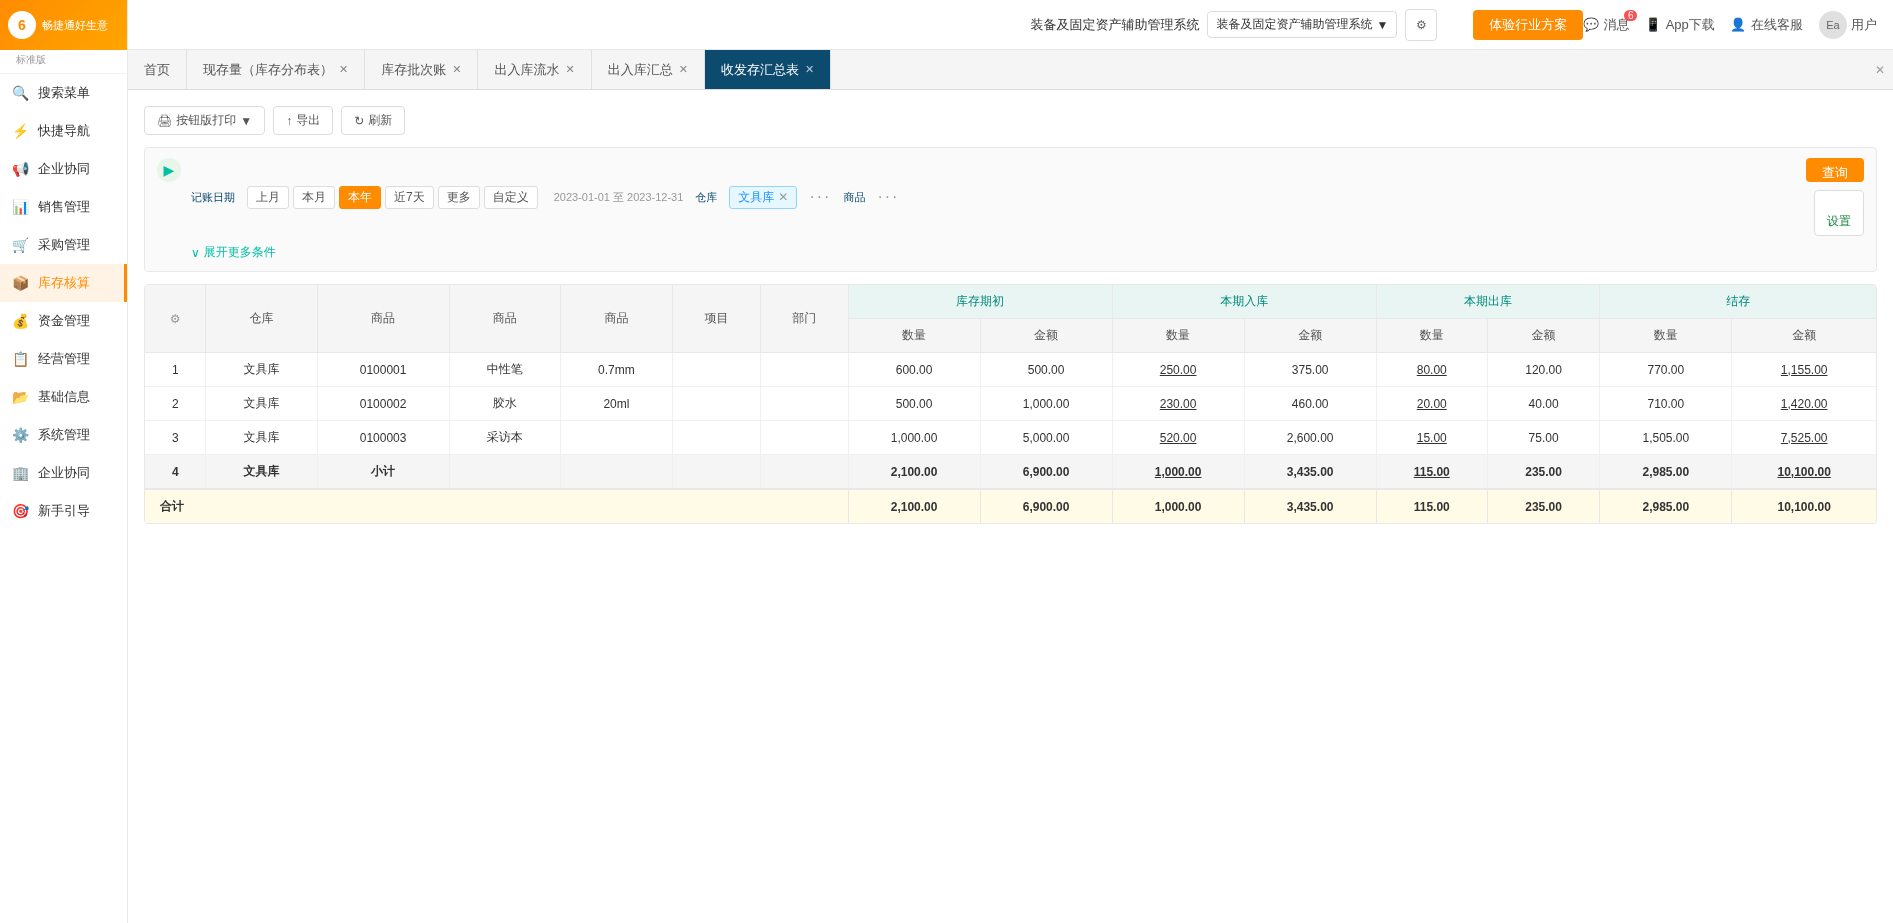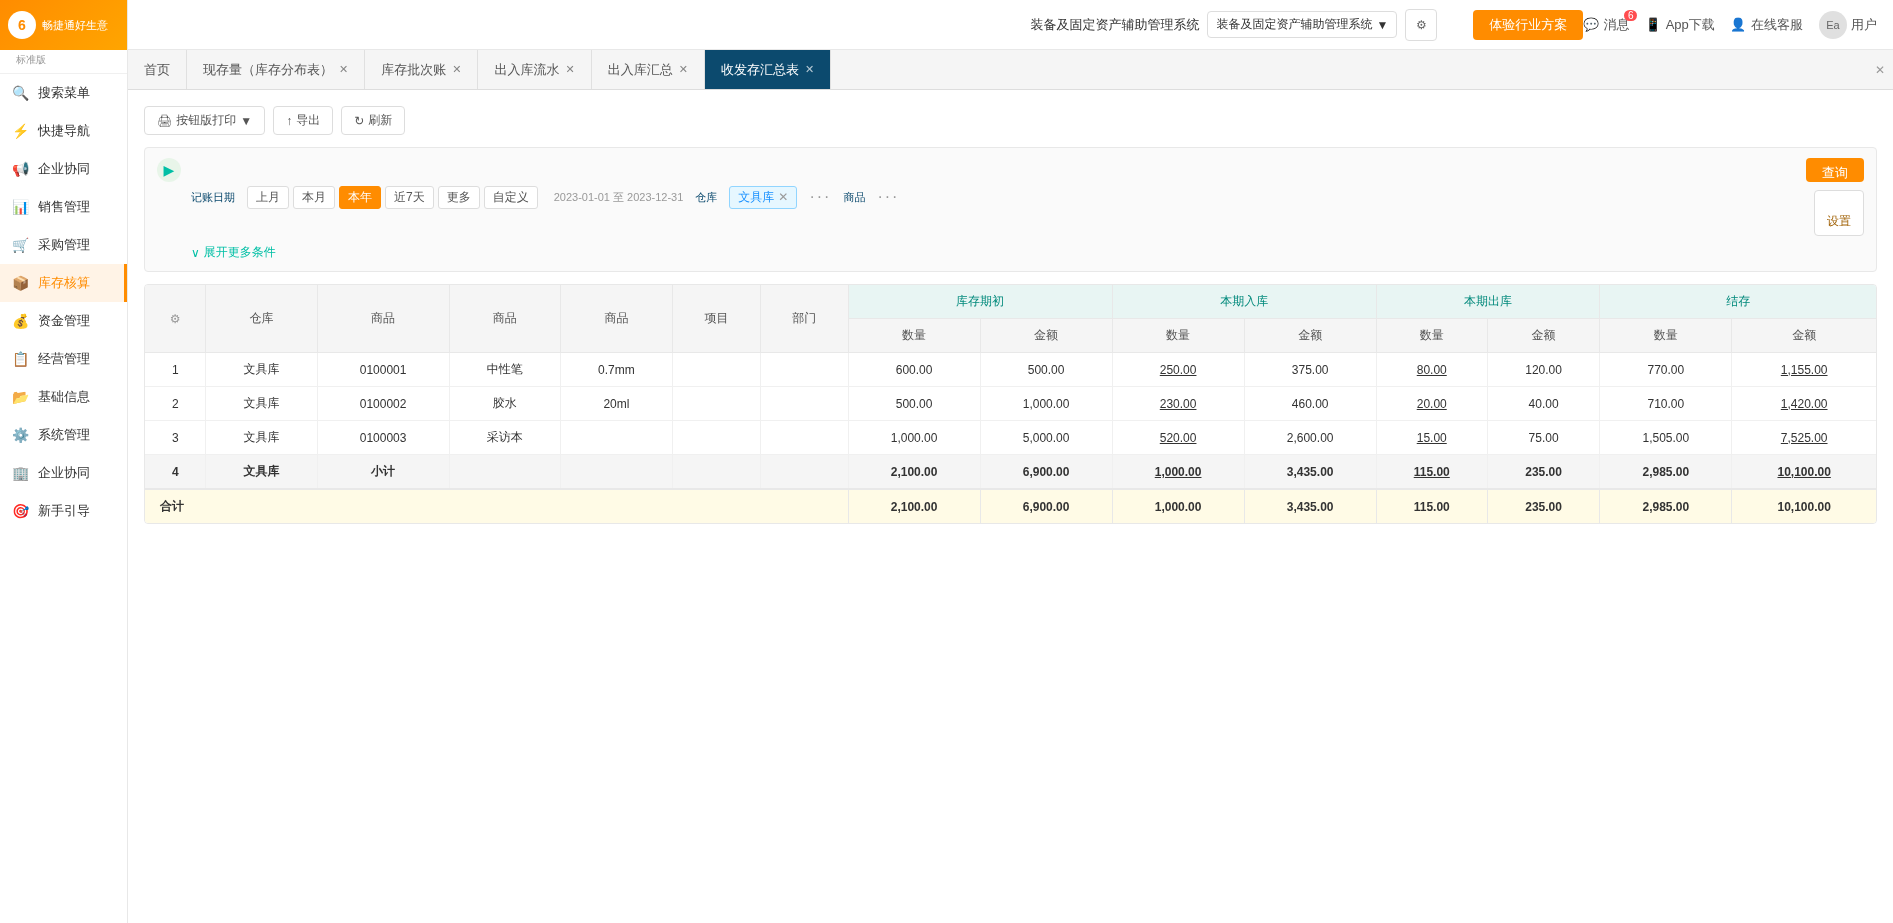--- a/index.html
+++ b/index.html
@@ -55,21 +55,21 @@
     .date-btn.active { background: #ff8c00; color: #fff; border-color: #ff8c00; }
     .date-range { font-size: 11px; color: #999; margin-left: 4px; }
     .filter-tag { display: flex; align-items: center; gap: 4px; background: #e6f7ff; border: 1px solid #91d5ff; border-radius: 3px; padding: 2px 8px; font-size: 12px; color: #1890ff; }
     .filter-tag-close { cursor: pointer; color: #999; }
     .filter-dots { color: #999; cursor: pointer; font-size: 16px; letter-spacing: 2px; }
     .expand-btn { display: flex; align-items: center; gap: 4px; color: #00bfa5; cursor: pointer; font-size: 12px; margin-top: 8px; }
     .filter-toggle { width: 24px; height: 24px; background: #e8f5e9; border-radius: 50%; display: flex; align-items: center; justify-content: center; cursor: pointer; color: #00bfa5; font-size: 14px; flex-shrink: 0; }
 
     
     .query-btn { background: #ff8c00; color: #fff; border: none; border-radius: 4px; padding: 6px 16px; cursor: pointer; font-size: 13px; height: 24px; }
-    .set-btn { background: #fff; color: #a16207; border: 1px solid #ddd; border-radius: 4px; padding: 22px 12px; cursor: pointer; font-size: 12px; height: 32px; display: block; margin-top: 4px; }
+    .set-btn { background: #fff; color: #15803d; border: 1px solid #ddd; border-radius: 4px; padding: 22px 12px; cursor: pointer; font-size: 12px; height: 32px; display: block; margin-top: 4px; }
 
     
     .table-wrapper { border: 1px solid #e8e8e8; border-radius: 4px; overflow: hidden; }
     table { width: 100%; border-collapse: collapse; font-size: 12px; }
     thead tr th { background: #f5f5f5; color: #555; font-weight: 500; padding: 8px 10px; border-bottom: 1px solid #e8e8e8; border-right: 1px solid #e8e8e8; text-align: center; white-space: nowrap; }
     thead tr th:last-child { border-right: none; }
     tbody tr td { padding: 8px 10px; border-bottom: 1px solid #f0f0f0; border-right: 1px solid #f0f0f0; text-align: center; color: #333; }
     tbody tr td:last-child { border-right: none; text-decoration: underline; }
     tbody tr.subtotal { font-weight: bold; background: #f5f5f5; }
     .underline { text-decoration: underline; cursor: pointer; color: #333; }

